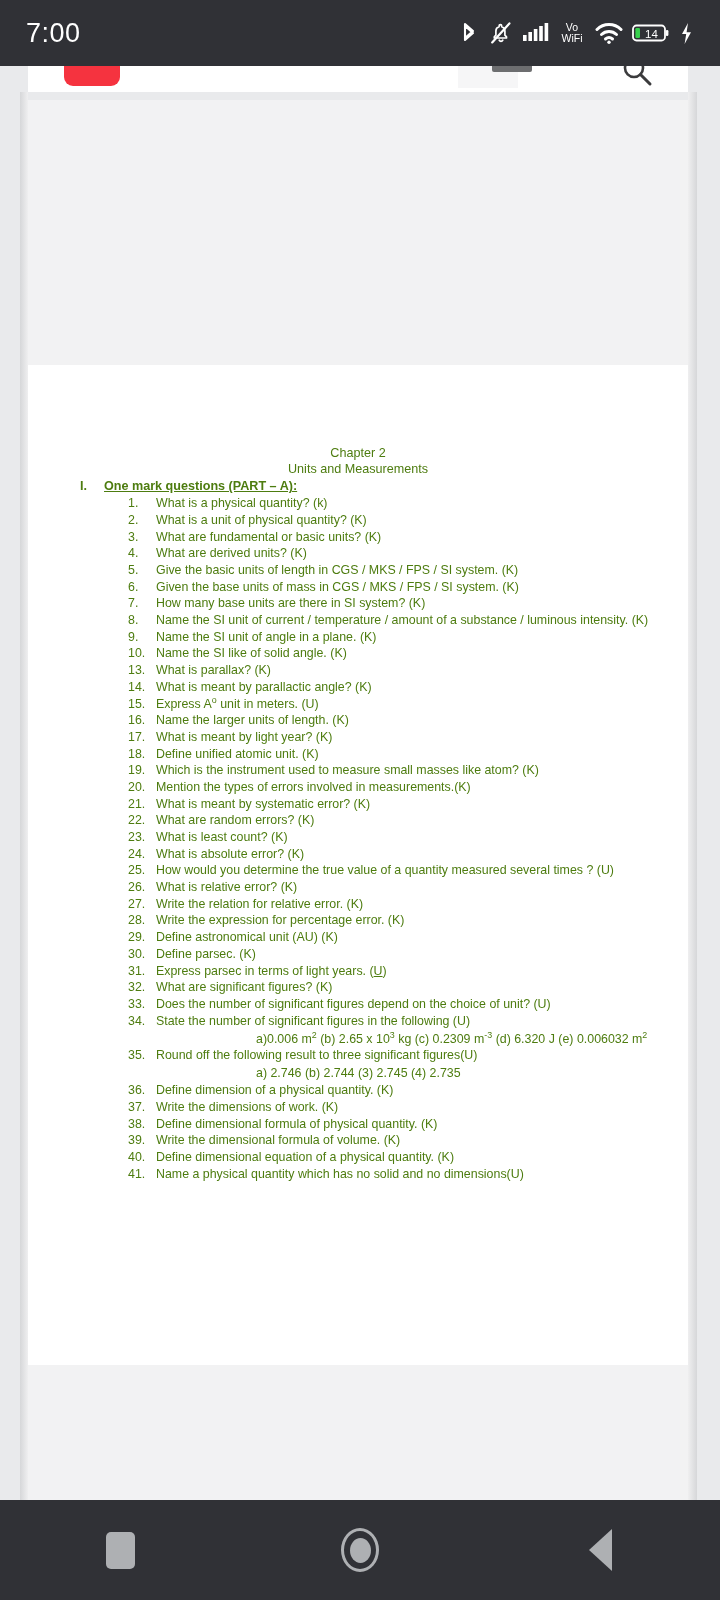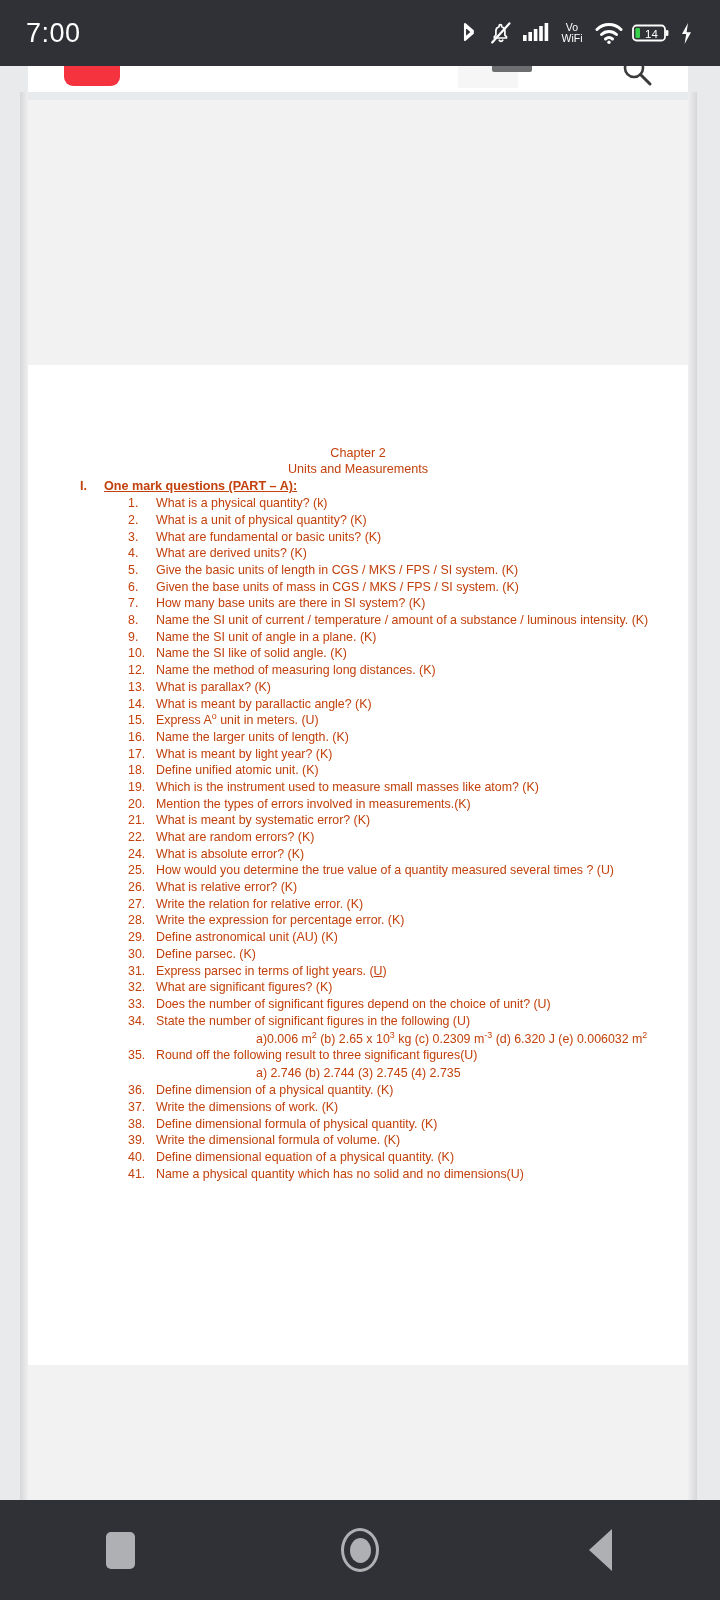--- a/index.html
+++ b/index.html
@@ -144,21 +144,21 @@
     height: 1463px;
     background: linear-gradient(to left, #d6d7d9, #efeff0);
   }
 
   
   .doc-body {
     position: absolute;
     top: 445px;
     left: 28px;
     width: 660px;
-    color: #c2410c;
+    color: #4d7c0f;
     font-family: "Liberation Sans", sans-serif;
     font-size: 12.4px;
     line-height: 16.1px;
   }
   .doc-center {
     text-align: center;
     font-size: 12.6px;
     line-height: 16.2px;
   }
   .section-head {
@@ -387,24 +387,20 @@
       </li>
       <li class="qitem">
         <span class="qnum">9.</span>
         <span class="qtext">Name the SI unit of angle in a plane. (K)</span>
       </li>
       <li class="qitem">
         <span class="qnum">10.</span>
         <span class="qtext">Name the SI like of solid angle. (K)</span>
       </li>
       <li class="qitem">
-        <span class="qnum">12.</span>
-        <span class="qtext">Name the method of measuring long distances. (K)</span>
-      </li>
-      <li class="qitem">
         <span class="qnum">13.</span>
         <span class="qtext">What is parallax? (K)</span>
       </li>
       <li class="qitem">
         <span class="qnum">14.</span>
         <span class="qtext">What is meant by parallactic angle? (K)</span>
       </li>
       <li class="qitem">
         <span class="qnum">15.</span>
         <span class="qtext">Express A<sup>o</sup> unit in meters. (U)</span>
@@ -429,20 +425,24 @@
         <span class="qnum">20.</span>
         <span class="qtext">Mention the types of errors involved in measurements.(K)</span>
       </li>
       <li class="qitem">
         <span class="qnum">21.</span>
         <span class="qtext">What is meant by systematic error? (K)</span>
       </li>
       <li class="qitem">
         <span class="qnum">22.</span>
         <span class="qtext"> What are random errors? (K)</span>
+      </li>
+      <li class="qitem">
+        <span class="qnum">23.</span>
+        <span class="qtext"> What is least count? (K)</span>
       </li>
       <li class="qitem">
         <span class="qnum">24.</span>
         <span class="qtext"> What is absolute error? (K)</span>
       </li>
       <li class="qitem">
         <span class="qnum">25.</span>
         <span class="qtext"> How would you determine the true value of a quantity measured several times ? (U)</span>
       </li>
       <li class="qitem">

